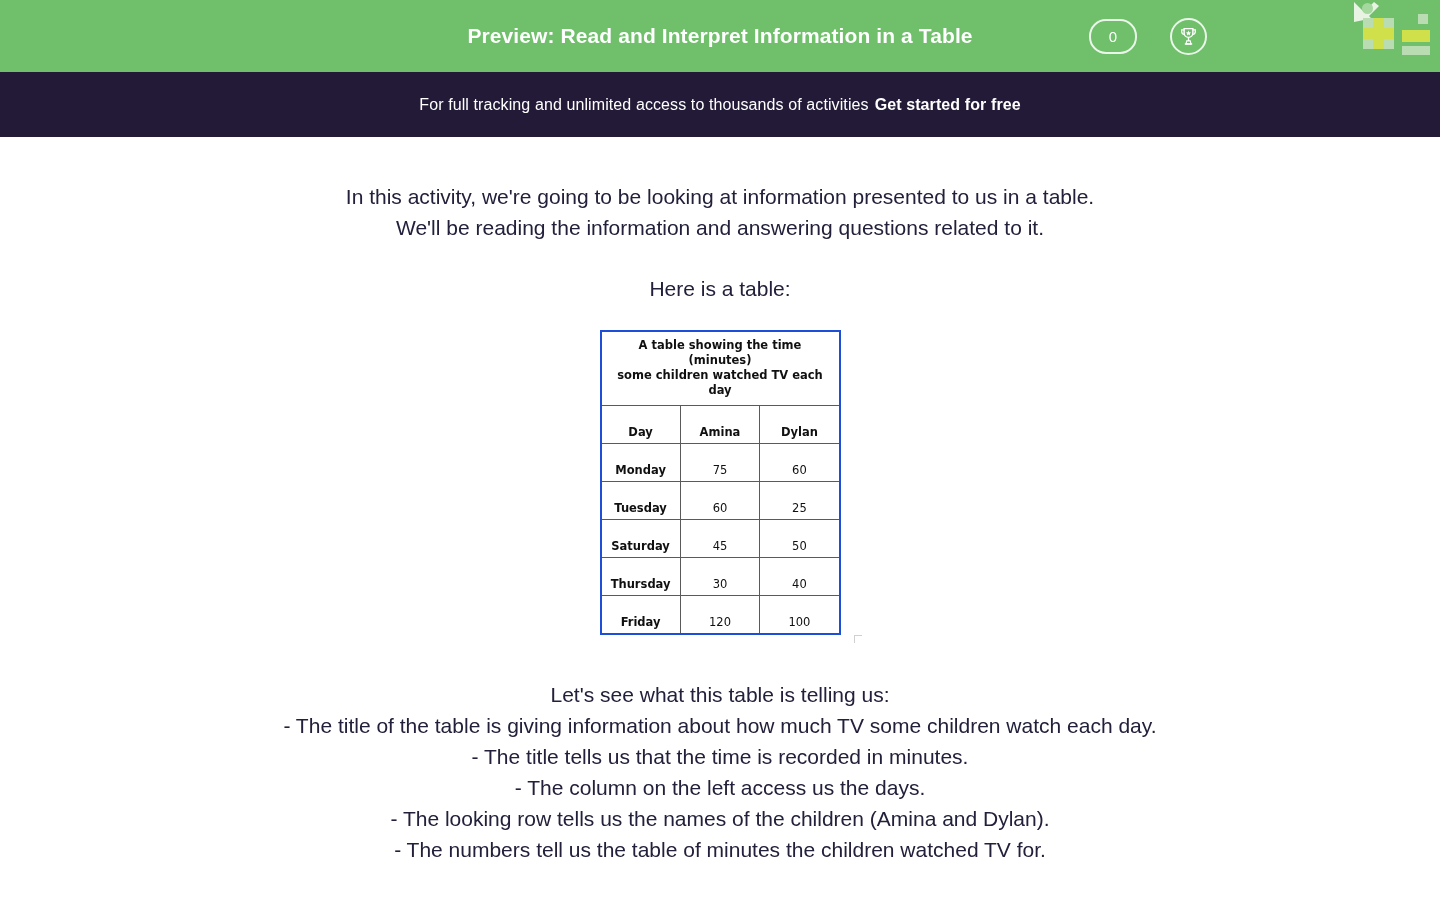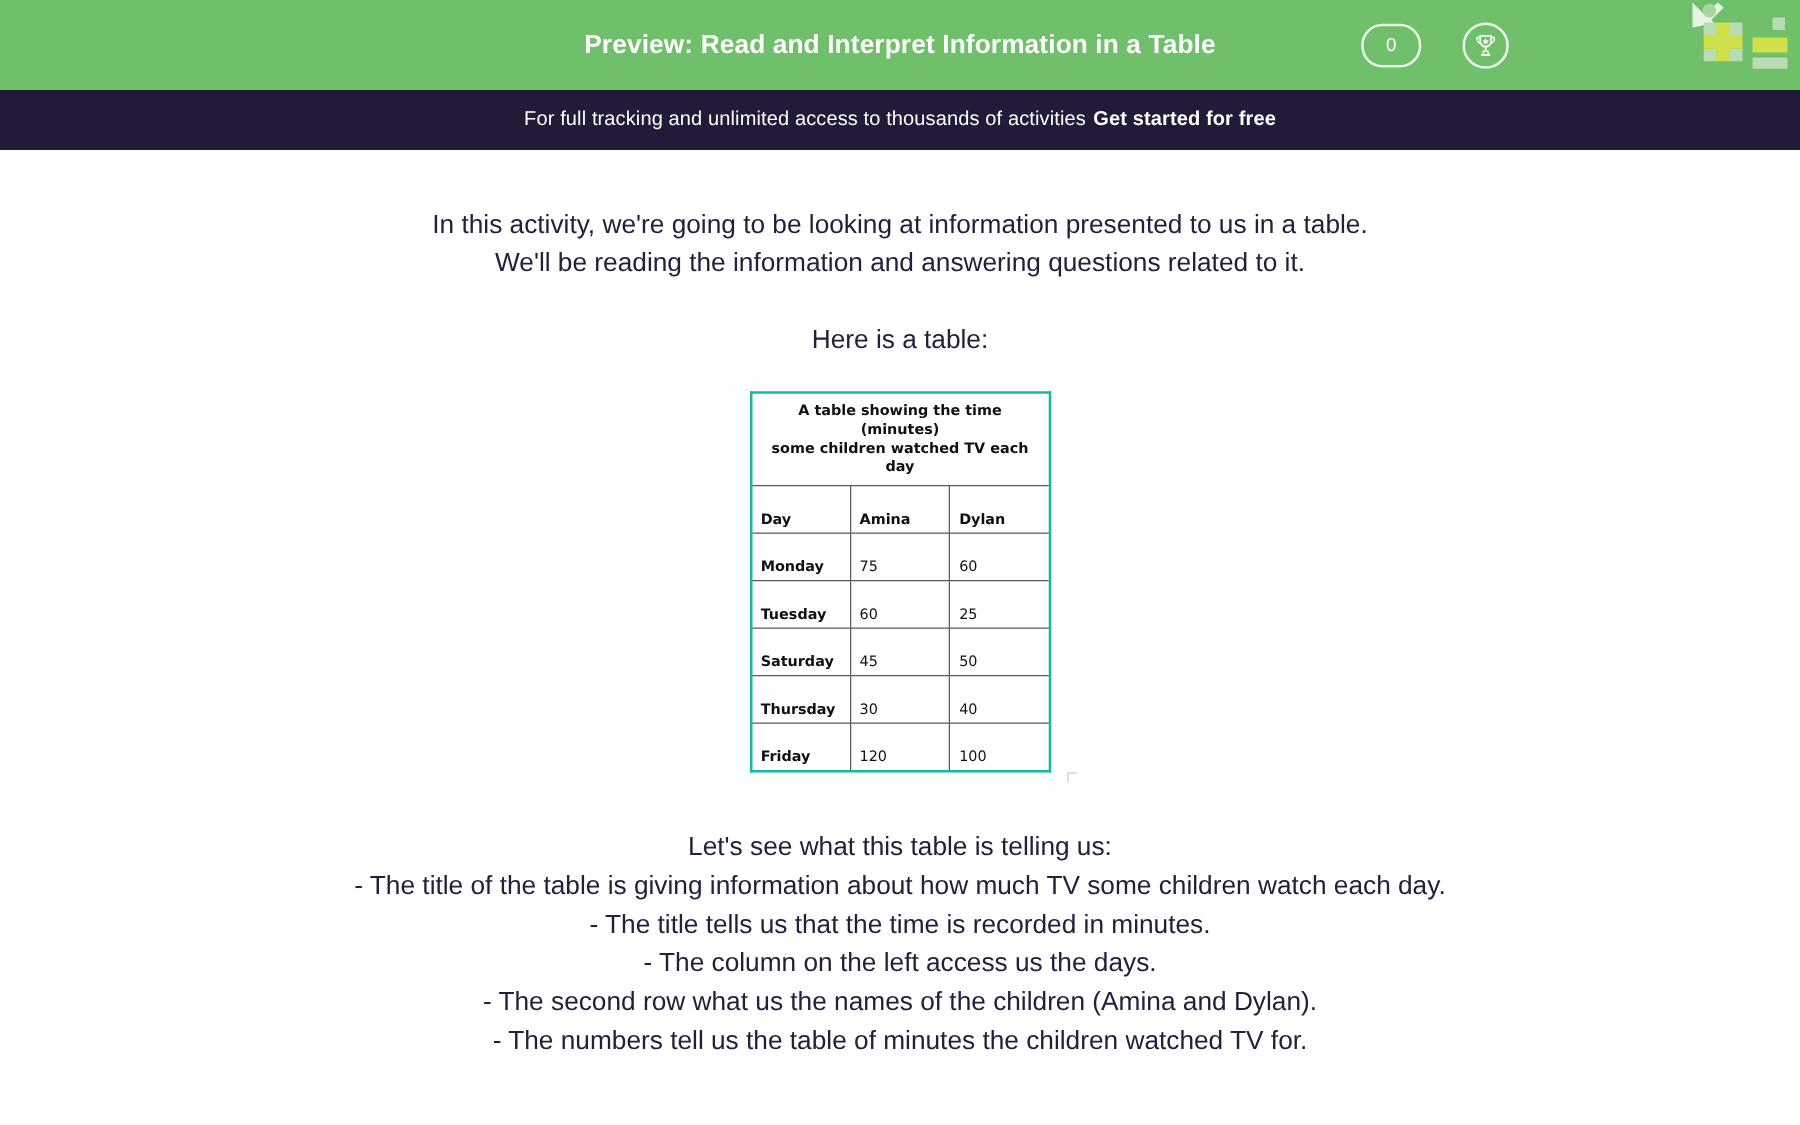--- a/index.html
+++ b/index.html
@@ -92,21 +92,21 @@
   .d-plus-lt { background: #b9dcb2; width: 10px; height: 10px; left: 13px; top: 18px; }
   .d-plus-rt { background: #b9dcb2; width: 10px; height: 10px; left: 34px; top: 18px; }
   .d-plus-lb { background: #b9dcb2; width: 10px; height: 10px; left: 13px; top: 39px; }
   .d-plus-rb { background: #b9dcb2; width: 10px; height: 10px; left: 34px; top: 39px; }
   .d-bar1 { background: #cfe04a; width: 28px; height: 12px; left: 52px; top: 30px; }
   .d-bar2 { background: #b9dcb2; width: 28px; height: 9px; left: 52px; top: 46px; }
   .d-sq { background: #b9dcb2; width: 10px; height: 10px; left: 68px; top: 14px; }
 
   
   .promo {
-    height: 48px;
+    height: 65px;
     background: #231a38;
     display: flex;
     align-items: center;
     justify-content: center;
     color: #ffffff;
     font-size: 16px;
     letter-spacing: .1px;
   }
   .promo .cta {
     font-weight: 700;
@@ -134,30 +134,30 @@
   .table-wrap {
     margin: 26px auto 0;
     width: 300px;
     position: relative;
   }
   .tv-table {
     width: 241px;
     margin: 0 auto;
     border-collapse: collapse;
     background: #ffffff;
-    border: 2px solid #14b8a6;
+    border: 2px solid #1d4ed8;
     font-family: "DejaVu Sans", sans-serif;
     table-layout: fixed;
   }
   .tv-table td {
     border: 1px solid #5a5a5a;
     padding: 19px 7px 4px;
     font-size: 11.5px;
     color: #101010;
-    text-align: left;
+    text-align: center;
     vertical-align: middle;
     height: 25px;
   }
   .tv-table td.title-cell {
     text-align: center;
     font-weight: 700;
     font-size: 11.5px;
     line-height: 15px;
     padding: 6px 6px 7px;
     height: auto;
@@ -287,21 +287,21 @@
     </table>
     <span class="handle-mark"></span>
   </div>
 
   <div style="height:44px"></div>
 
   <div class="para">Let's see what this table is telling us:</div>
   <div class="para">- The title of the table is giving information about how much TV some children watch each day.</div>
   <div class="para">- The title tells us that the time is recorded in minutes.</div>
   <div class="para">- The column on the left access us the days.</div>
-  <div class="para">- The second row what us the names of the children (Amina and Dylan).</div>
+  <div class="para">- The looking row tells us the names of the children (Amina and Dylan).</div>
   <div class="para">- The numbers tell us the table of minutes the children watched TV for.</div>
 
   <div class="photo-wrap">
     <svg width="124" height="116" viewBox="0 0 124 116" xmlns="http://www.w3.org/2000/svg">
       <rect x="0" y="0" width="124" height="116" fill="#ffffff"></rect>
 
       <g>
 
         <path d="M42 44 Q54 30 74 36 L74 44 Q56 40 46 52 Z" fill="#e8b48f"></path>
 

